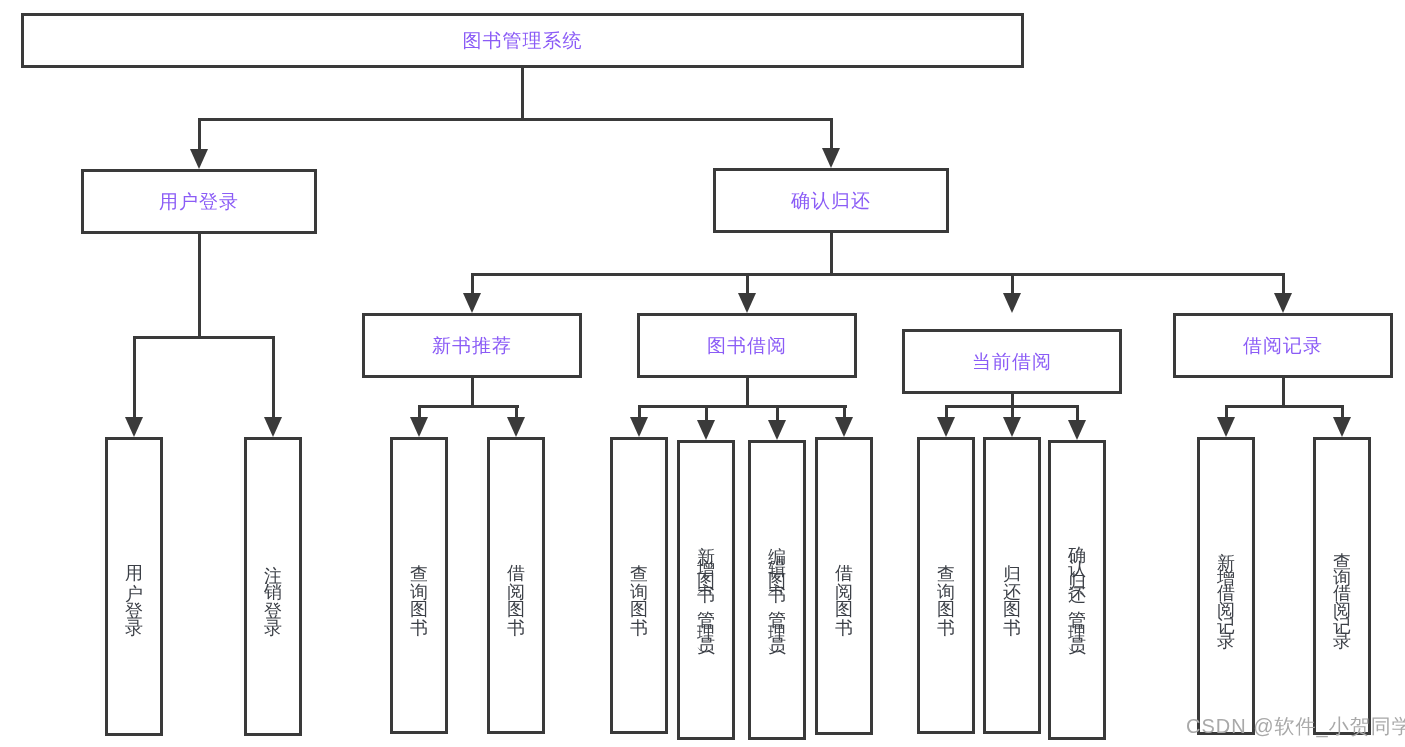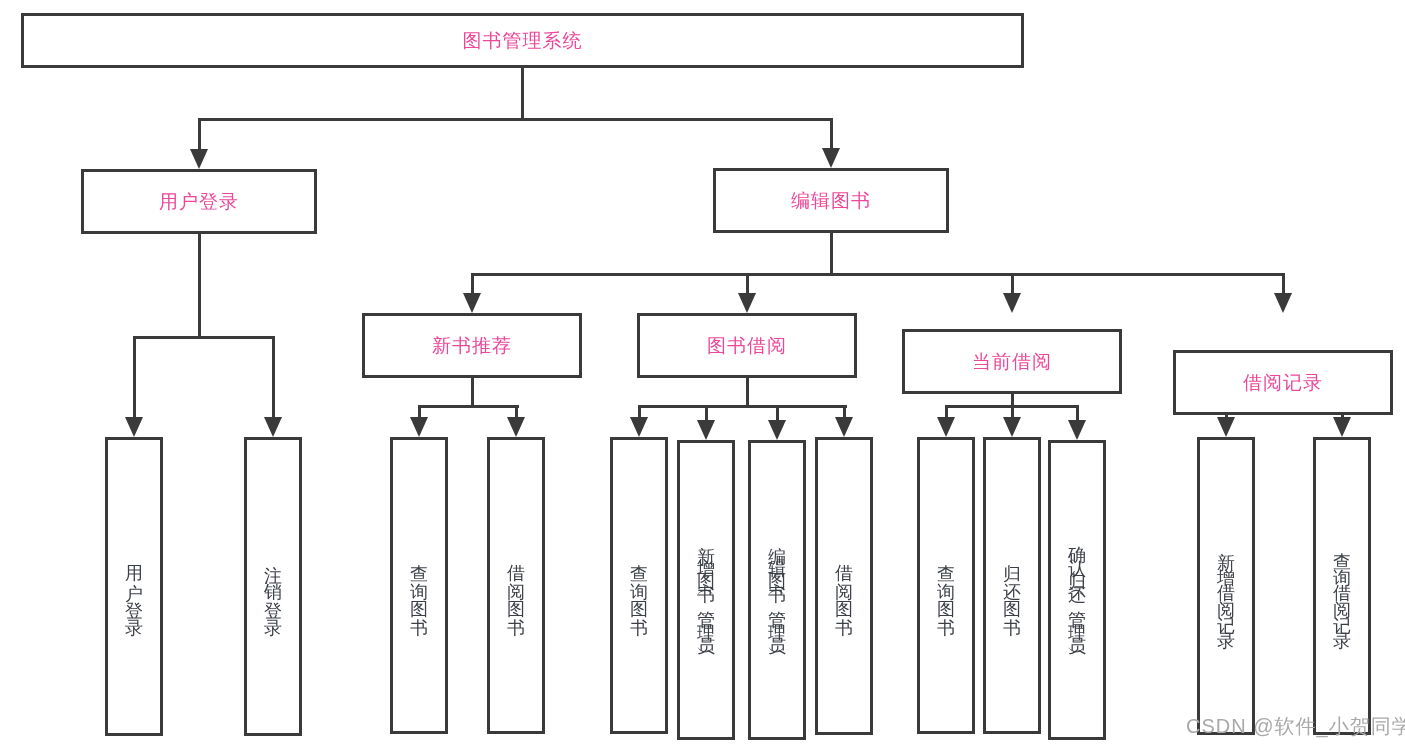--- a/index.html
+++ b/index.html
@@ -17,21 +17,21 @@
   }
   
   .node {
     position: absolute;
     box-sizing: border-box;
     border: 3px solid #3a3a3a;
     background: #ffffff;
     display: flex;
     align-items: center;
     justify-content: center;
-    color: #ec4899;
+    color: #8b5cf6;
     font-size: 19px;
     letter-spacing: 1px;
     z-index: 2;
   }
   .vnode {
     position: absolute;
     box-sizing: border-box;
     border: 3px solid #3a3a3a;
     background: #ffffff;
     display: flex;
@@ -90,21 +90,21 @@
   <div class="hline" style="left:198px; top:118px; width:635px; height:3px;"></div>
   <div class="vline" style="left:198px; top:118px; width:3px; height:33px;"></div>
   <div class="arrow" style="left:190px; top:149px;"></div>
   <div class="vline" style="left:830px; top:118px; width:3px; height:32px;"></div>
   <div class="arrow" style="left:822px; top:148px;"></div>
 
   <div class="node" style="left:81px; top:169px; width:236px; height:65px;">
     <span>用户登录</span>
   </div>
   <div class="node" style="left:713px; top:168px; width:236px; height:65px;">
-    <span>编辑图书</span>
+    <span>确认归还</span>
   </div>
 
   <div class="vline" style="left:198px; top:234px; width:3px; height:102px;"></div>
   <div class="hline" style="left:133px; top:336px; width:141px; height:3px;"></div>
   <div class="vline" style="left:133px; top:336px; width:3px; height:83px;"></div>
   <div class="arrow" style="left:125px; top:417px;"></div>
   <div class="vline" style="left:272px; top:336px; width:3px; height:83px;"></div>
   <div class="arrow" style="left:264px; top:417px;"></div>
 
   <div class="vline" style="left:830px;  top:233px; width:3px; height:40px;"></div>
@@ -120,21 +120,21 @@
 
   <div class="node" style="left:362px; top:313px; width:220px; height:65px;">
     <span>新书推荐</span>
   </div>
   <div class="node" style="left:637px; top:313px; width:220px; height:65px;">
     <span>图书借阅</span>
   </div>
   <div class="node" style="left:902px; top:313px; width:220px; height:65px;margin-top:16px;">
     <span>当前借阅</span>
   </div>
-  <div class="node" style="left:1173px; top:313px; width:220px; height:65px;margin-top:37px;">
+  <div class="node" style="left:1173px; top:313px; width:220px; height:65px;">
     <span>借阅记录</span>
   </div>
 
   <div class="vline" style="left:471px; top:378px; width:3px; height:27px;"></div>
   <div class="hline" style="left:418px; top:405px; width:101px; height:3px;"></div>
   <div class="vline" style="left:418px; top:405px; width:3px; height:14px;"></div>
   <div class="arrow" style="left:410px; top:417px;"></div>
   <div class="vline" style="left:515px; top:405px; width:3px; height:14px;"></div>
   <div class="arrow" style="left:507px; top:417px;"></div>
 

